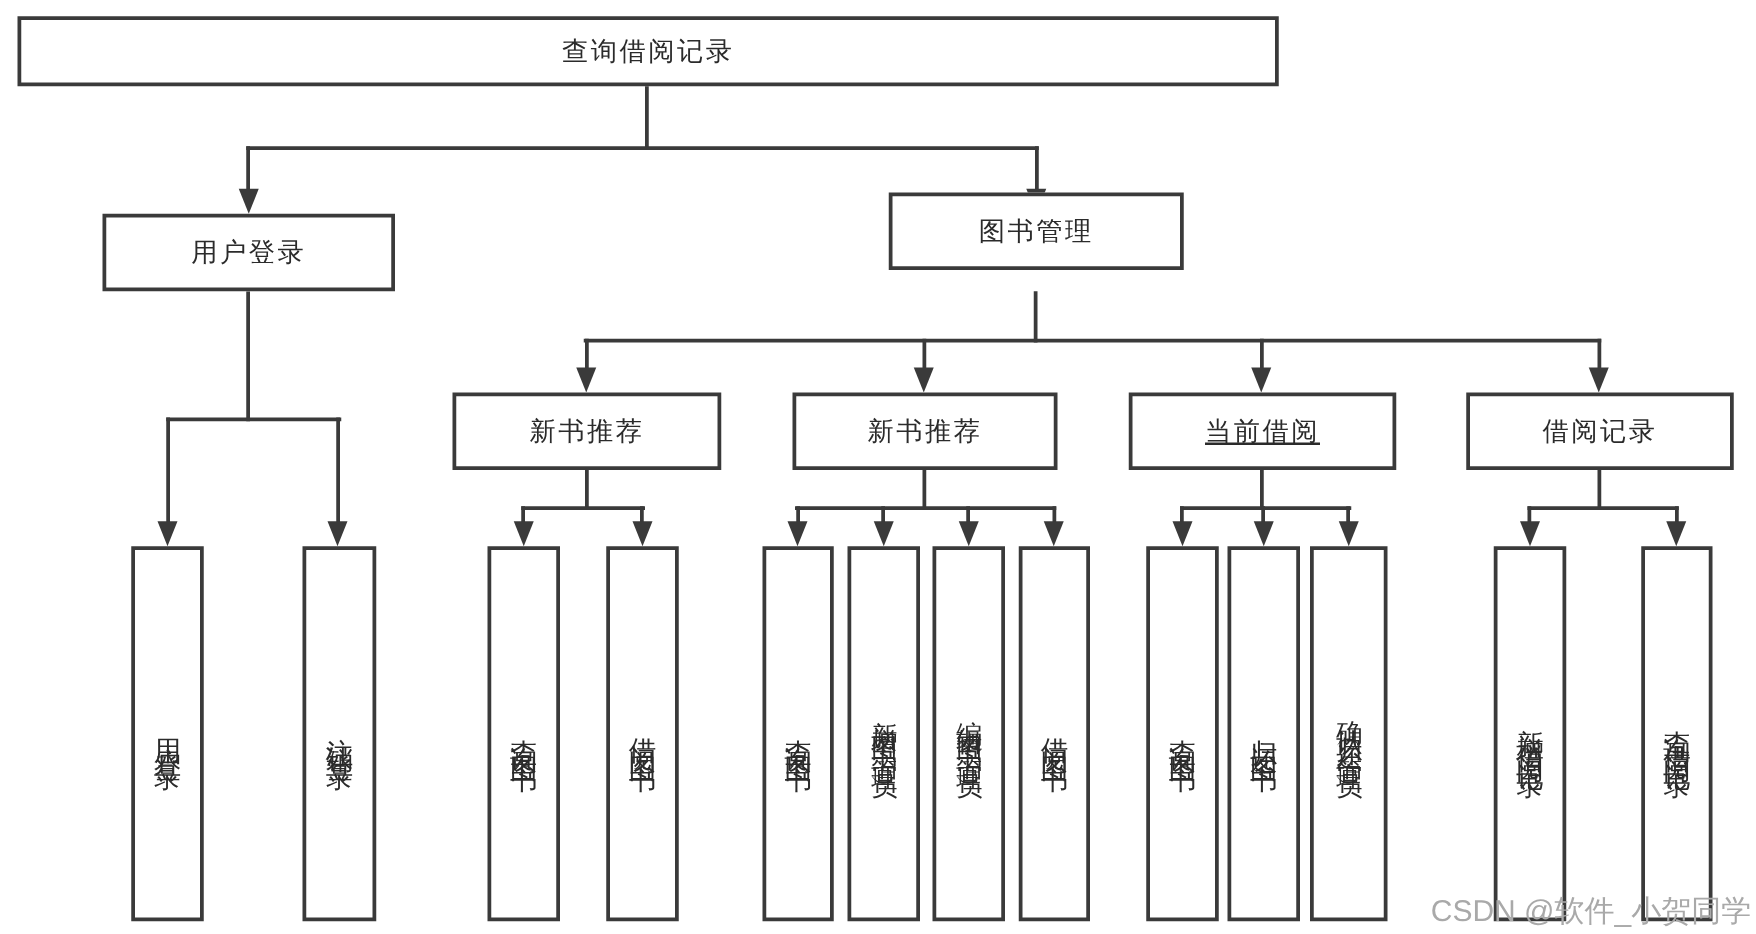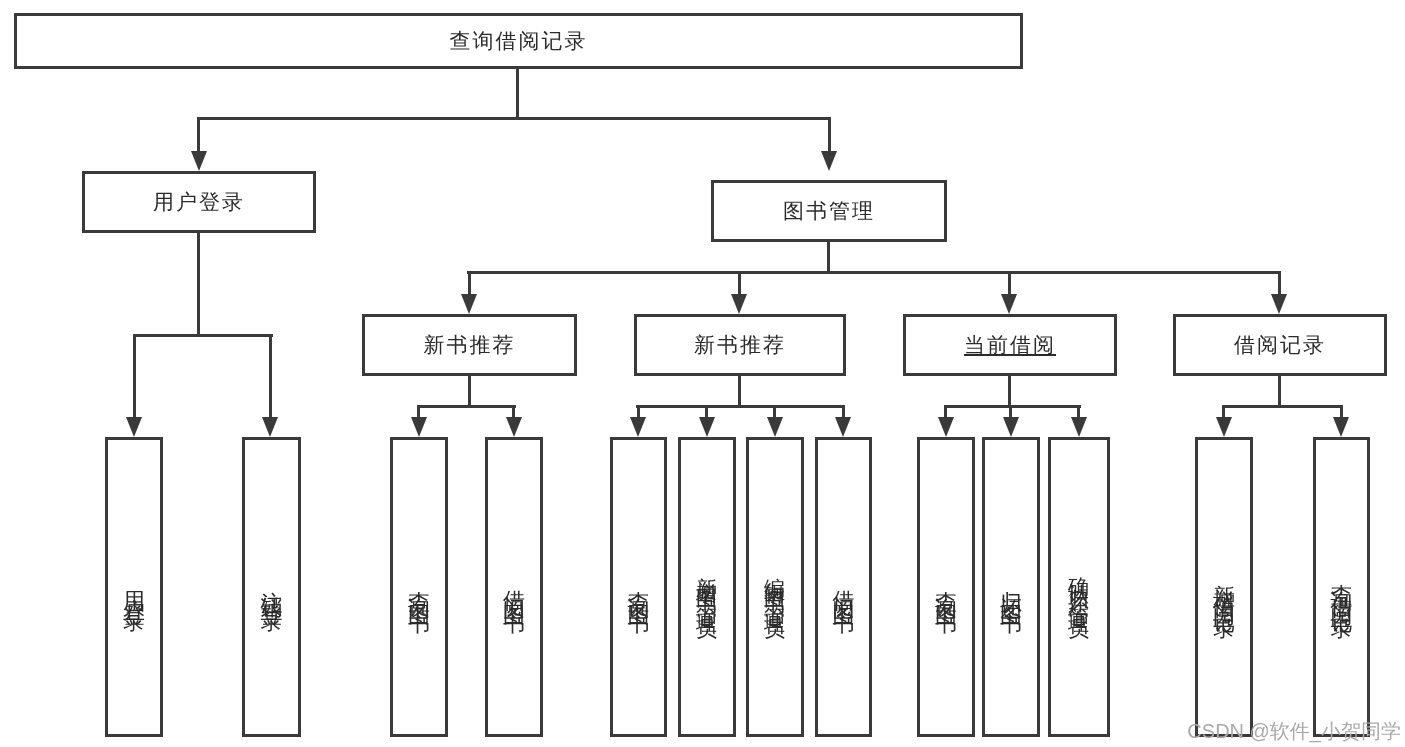--- a/index.html
+++ b/index.html
@@ -42,21 +42,21 @@
   .ln{position:absolute;background:var(--line);z-index:1;}
   .arr{
     position:absolute;width:0;height:0;z-index:1;
     border-left:8px solid transparent;
     border-right:8px solid transparent;
     border-top:20px solid var(--line);
   }
   .wm{
     position:absolute;
     right:4px;bottom:2px;
-    font-size:20px;
+    font-size:24px;
     color:var(--wm);
     z-index:5;
     white-space:nowrap;
   }
 </style>
 </head>
 <body>
 
 <div id="stage">
 
@@ -67,21 +67,21 @@
   <div class="ln" style="left:516px;top:68px;width:3px;height:50px;"></div>
   <div class="ln" style="left:197px;top:117px;width:634px;height:3px;"></div>
   <div class="ln" style="left:197px;top:117px;width:3px;height:36px;"></div>
   <div class="ln" style="left:828px;top:117px;width:3px;height:36px;"></div>
   <div class="arr" style="left:191px;top:151px;"></div>
   <div class="arr" style="left:821px;top:151px;"></div>
 
   <div class="box" style="left:82px;top:171px;width:234px;height:62px;">
     <span>用户登录</span>
   </div>
-  <div class="box" style="left:711px;top:180px;width:236px;height:62px;">
+  <div class="box" style="left:711px;top:154px;width:236px;height:62px;">
     <span>图书管理</span>
   </div>
 
   <div class="ln" style="left:197px;top:233px;width:3px;height:104px;"></div>
   <div class="ln" style="left:133px;top:334px;width:140px;height:3px;"></div>
   <div class="ln" style="left:133px;top:334px;width:3px;height:84px;"></div>
   <div class="ln" style="left:269px;top:334px;width:3px;height:84px;"></div>
   <div class="arr" style="left:126px;top:417px;"></div>
   <div class="arr" style="left:262px;top:417px;"></div>
 

